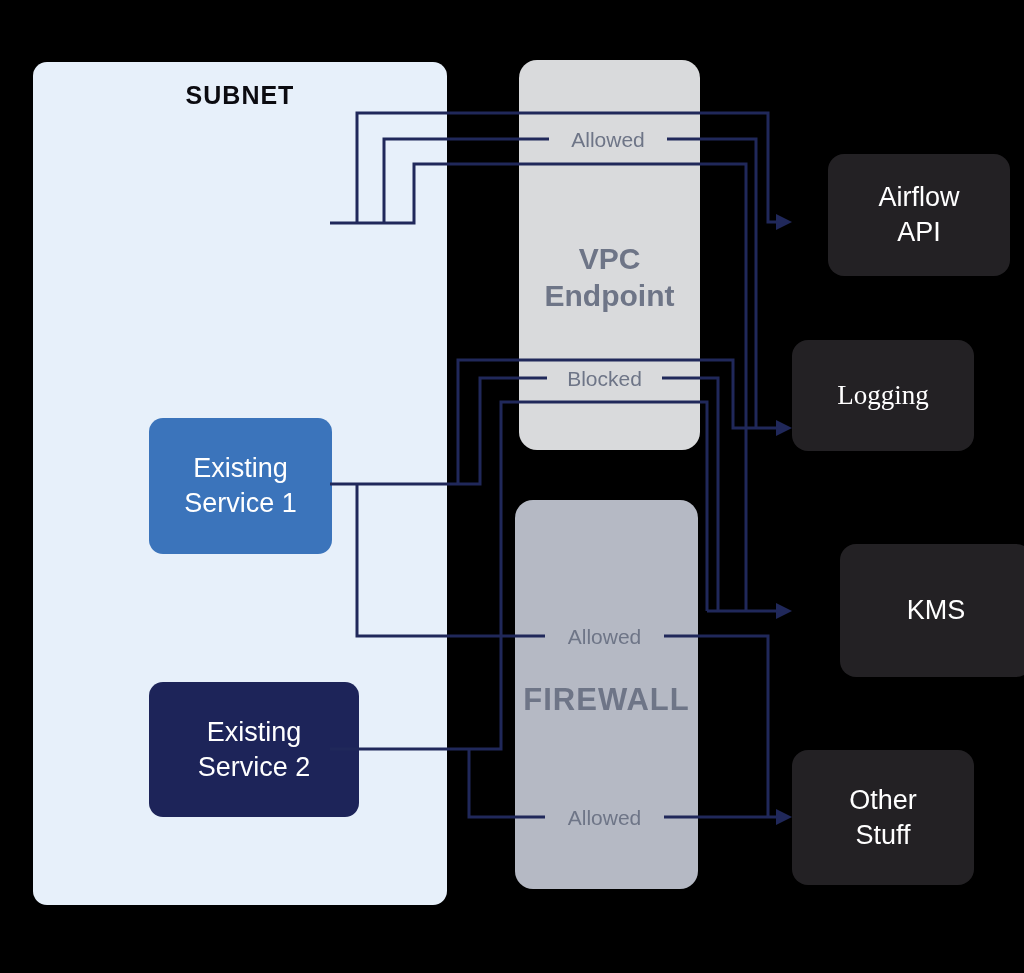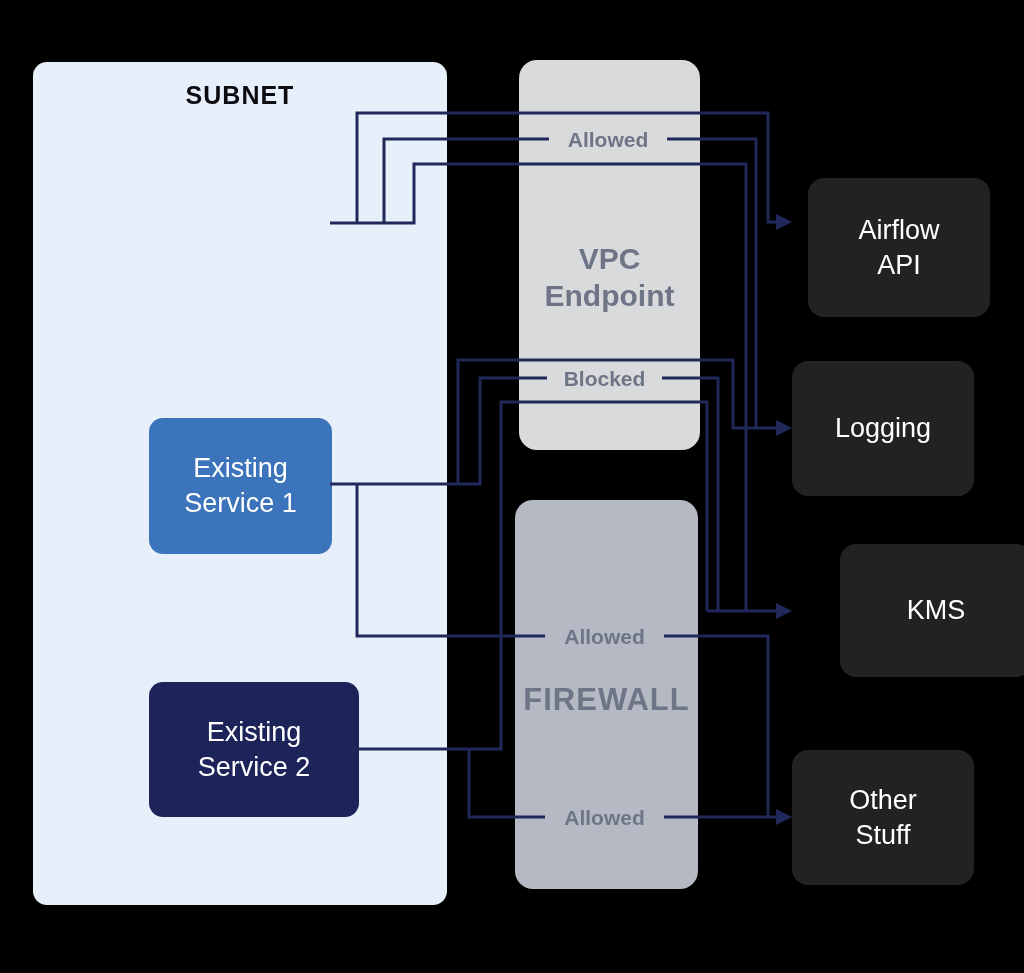--- a/index.html
+++ b/index.html
@@ -23,30 +23,30 @@
   .es1{left:149px;top:418px;width:183px;height:136px;background:var(--service1-fill);border-radius:14px;}
   .es2{left:149px;top:682px;width:210px;height:135px;background:var(--service2-fill);border-radius:14px;}
   .node .wrap{width:150px;}
   .vpc{left:519px;top:60px;width:181px;height:390px;background:var(--vpc-fill);border-radius:18px;}
   .vpc-label{margin-top:180px;width:160px;margin-left:auto;margin-right:auto;text-align:center;
     font-size:30px;font-weight:bold;line-height:37px;color:var(--muted-text);}
   .firewall{left:515px;top:500px;width:183px;height:389px;background:var(--firewall-fill);border-radius:18px;}
   .firewall-label{margin-top:182px;text-align:center;font-size:31px;font-weight:bold;
     letter-spacing:1px;color:var(--muted-text);}
   .target{background:var(--target-fill);border-radius:16px;}
-  .airflow{left:808px;top:154px;width:182px;height:139px;margin-top:24px;}
-  .logging{left:792px;top:361px;width:182px;height:135px;}
+  .airflow{left:828px;top:154px;width:182px;height:122px;}
+  .logging{left:792px;top:340px;width:182px;height:111px;font-family:Liberation Serif, serif;}
   .kms{left:840px;top:544px;width:192px;height:133px;}
   .other{left:792px;top:750px;width:182px;height:135px;}
   .target .wrap{width:120px;}
   .edges{position:absolute;left:0;top:0;width:1024px;height:973px;pointer-events:none;}
   .edge{fill:none;stroke:var(--line);stroke-width:3px;}
   .arrowhead{fill:var(--line);stroke:none;}
   .edge-label{position:absolute;height:25px;display:flex;align-items:center;justify-content:center;
-    font-size:21px;font-weight:700;color:var(--muted-text);}
+    font-size:21px;font-weight:400;color:var(--muted-text);}
   .on-vpc{background:var(--vpc-fill);}
   .on-firewall{background:var(--firewall-fill);}
 </style>
 </head>
 <body>
 
 <div class="canvas">
 
   <div class="box subnet">
     <div class="subnet-label">SUBNET</div>

